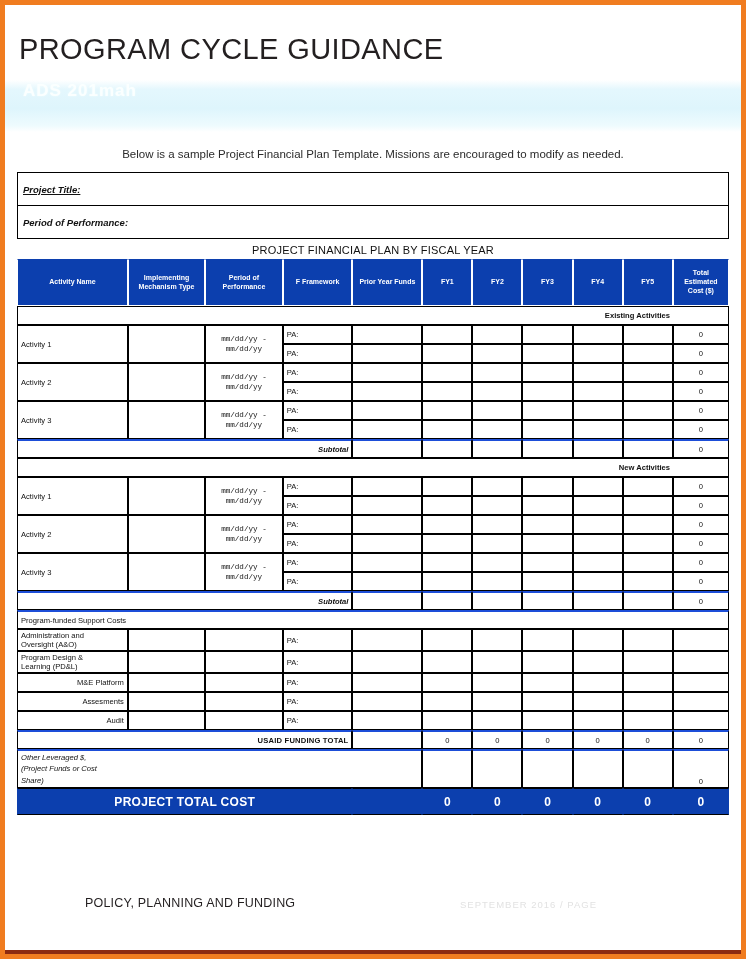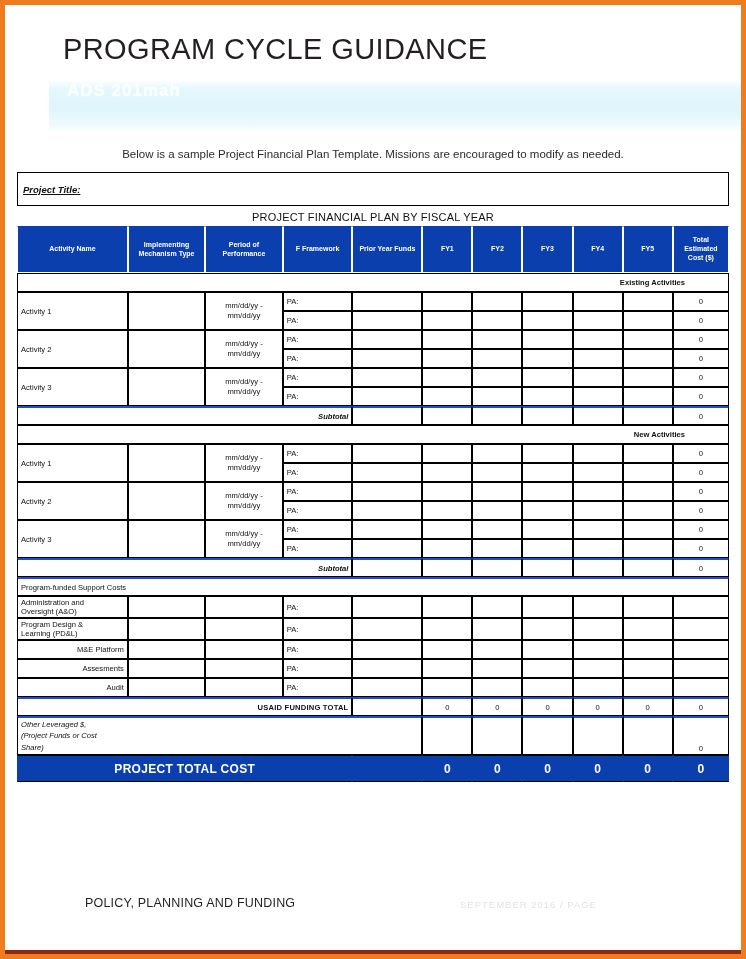--- a/index.html
+++ b/index.html
@@ -31,30 +31,28 @@
   }
 
   
   .doc-title{
     font-size:29px;
     letter-spacing:.4px;
     color:#231f20;
     font-weight:400;
     padding:28px 0 0 14px;
     font-family:"Liberation Sans", sans-serif;
-    margin-left:44px;
   }
   
   .ghost-band{
     margin-top:14px;
     height:52px;
     background:linear-gradient(180deg,#ffffff 0%,#e4f7fd 18%,#def5fc 55%,#eefbfe 88%,#ffffff 100%);
     position:relative;
     overflow:hidden;
-    margin-left:44px;
   }
   .ghost-line{
     position:absolute;
     color:#fbffff;
     font-weight:bold;
     white-space:nowrap;
     text-shadow:0 0 2px #f2fdff;
   }
   .ghost-line.l1{left:18px;top:1px;font-size:17px;letter-spacing:1px;}
   .ghost-line.l2{left:18px;top:22px;font-size:22px;letter-spacing:1.2px;}
@@ -109,35 +107,36 @@
     line-height:1.25;
     border:1px solid #ffffff;
     border-top:1px solid #0c3fae;
   }
   .sect{
     text-align:center;
     font-weight:bold;
     font-size:9.5px;
     height:20px;
   }
-  .sect.right{text-align:right;padding-right:43px;}
+  .sect.right{text-align:right;padding-right:58px;}
   .zero{text-align:center;font-size:8px;}
   .sub{
     text-align:right;
     font-style:italic;
     font-weight:bold;
     font-size:8px;
     padding-right:2px;
   }
   .actname{font-size:8px;padding-left:3px;}
   .dates{
     text-align:center;
     font-size:7.4px;
     line-height:1.35;
     color:#222;
+    font-family:Liberation Mono, monospace;
   }
   .pa{font-size:7.2px;padding-left:3px;color:#222;}
   .sectlabel{
     font-size:8.4px;
     font-weight:normal;
     padding-left:3px;
     height:18px;
   }
   .indent{text-align:right;padding-right:34px;font-size:7.6px;}
   .tot-label{
@@ -203,20 +202,23 @@
     </div>
 
     <div class="intro">Below is a sample Project Financial Plan Template. Missions are encouraged to modify as needed.</div>
 
     <div class="tblwrap">
 
       <table class="meta">
         <tbody>
             <tr>
           <td><u>Project Title:</u></td>
+        </tr>
+        <tr>
+          <td><span>Period of Performance:</span></td>
         </tr>
       </tbody>
         </table>
 
       <div class="banner">PROJECT FINANCIAL PLAN BY FISCAL YEAR</div>
 
       <table class="fin" id="fin">
         <colgroup>
           <col style="width:14.6%">
             <col style="width:10.2%">

